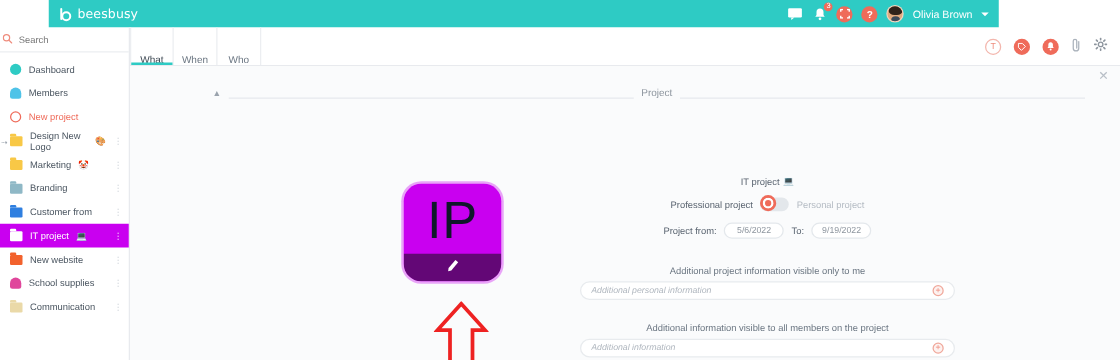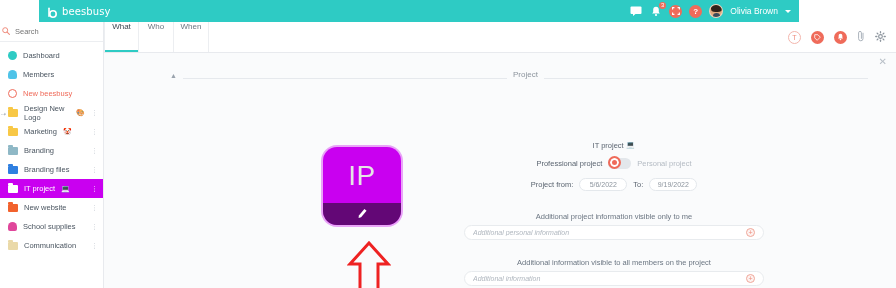--- a/index.html
+++ b/index.html
@@ -136,21 +136,21 @@
 
   
   .tabstrip {
     position: absolute; top: 22px; left: 104px;
     width: 792px; height: 31px;
     background: #ffffff;
     border-bottom: 1px solid #e8eaee;
     display: flex; align-items: stretch;
   }
   .tab {
-    width: 35px; display: flex; align-items: flex-start;
+    width: 35px; display: flex; align-items: flex-end;
     justify-content: center; font-size: 8px; color: #6b7682;
     border-right: 1px solid #eceef1; position: relative;
     cursor: pointer;
   }
   .tab:first-child { border-left: 1px solid #eceef1; }
   .tab.active { color: #3c4752; }
   .tab.active::after {
     content: ""; position: absolute; left: 0; right: 0; bottom: 0;
     height: 2px; background: #2ecbc4;
   }
@@ -195,21 +195,21 @@
   .proj-img {
     position: absolute; left: 219px; top: 94px;
     width: 78px; height: 78px; border-radius: 14px;
     background: #c900f0; overflow: hidden;
     box-shadow: 0 0 0 2px rgba(201,0,240,.35);
     cursor: pointer;
   }
   .proj-initials {
     position: absolute; top: 0; left: 0; right: 0; height: 57px;
     display: flex; align-items: center; justify-content: center;
-    color: #e5e5e5; font-size: 28px; font-weight: 300;
+    color: #0f172a; font-size: 42px; font-weight: 300;
     letter-spacing: .5px;
     font-family: "Liberation Sans", sans-serif;
   }
   .proj-editbar {
     position: absolute; left: 0; right: 0; bottom: 0; height: 22px;
     background: rgba(60,10,70,.72);
     display: flex; align-items: center; justify-content: center;
   }
   .pencil { color: #ffffff; font-size: 11px; transform: rotate(-5deg); }
 
@@ -329,21 +329,21 @@
         <div class="nav-item">
           <span class="dot-ico" style="background: rgb(46, 203, 196);"></span>
           <span>Dashboard</span>
         </div>
         <div class="nav-item">
           <span class="sq-ico" style="background: rgb(79, 195, 232); border-radius: 50% 50% 2px 2px;"></span>
           <span>Members</span>
         </div>
         <div class="nav-item newproject">
           <span class="dot-ico" style="background: transparent; border: 1.5px solid rgb(239, 107, 90);"></span>
-          <span>New beesbusy</span>
+          <span>New project</span>
         </div>
         <div class="nav-item">
           <span class="mini-share">⇢</span>
           <span class="folder" style="background: rgb(248, 200, 70);"></span>
           <span>Design New Logo</span>
           <span class="emoji">🎨</span>
           <span class="nav-dots">⋮</span>
         </div>
         <div class="nav-item">
           <span class="folder" style="background: rgb(248, 200, 70);"></span>
@@ -351,21 +351,21 @@
           <span class="emoji">🤡</span>
           <span class="nav-dots">⋮</span>
         </div>
         <div class="nav-item">
           <span class="folder" style="background: rgb(143, 184, 198);"></span>
           <span>Branding</span>
           <span class="nav-dots">⋮</span>
         </div>
         <div class="nav-item">
           <span class="folder" style="background: rgb(47, 127, 224);"></span>
-          <span>Branding files</span>
+          <span>Customer from</span>
           <span class="nav-dots">⋮</span>
         </div>
         <div class="nav-item selected">
           <span class="folder" style="background: rgb(255, 255, 255);"></span>
           <span>IT project</span>
           <span class="emoji">💻</span>
           <span class="nav-dots">⋮</span>
         </div>
         <div class="nav-item">
           <span class="folder" style="background: rgb(242, 98, 45);"></span>
@@ -383,24 +383,24 @@
           <span class="nav-dots">⋮</span>
         </div>
       </div>
   </div>
 
   <div class="tabstrip">
     <div class="tab active">
       <span>What</span>
     </div>
     <div class="tab">
+      <span>When</span>
+    </div>
+    <div class="tab">
       <span>Who</span>
-    </div>
-    <div class="tab">
-      <span>When</span>
     </div>
 
     <div class="tabstrip-right">
       <span class="rnd outline">
         <span>T</span>
       </span>
       <span class="rnd filled">
         <svg width="7" height="7" viewBox="0 0 8 8">
             <path d="M0.8 0.8 L4.4 0.8 L7.2 3.6 L3.6 7.2 L0.8 4.4 Z" stroke="#fff" stroke-width="0.9" fill="none"></path>
           </svg>

